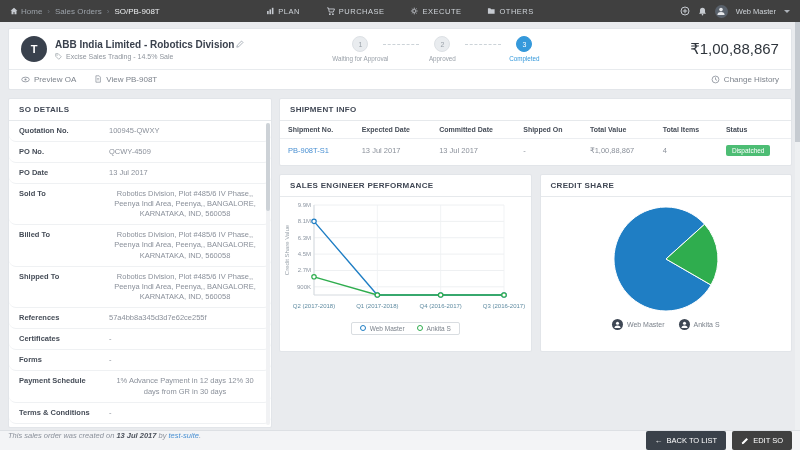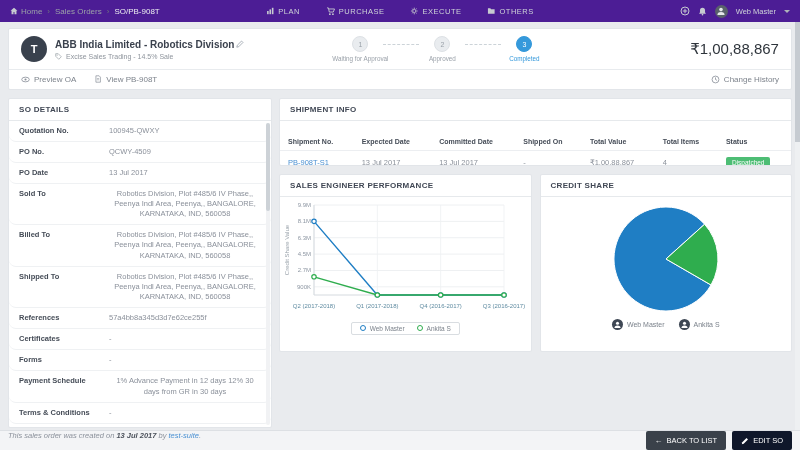--- a/index.html
+++ b/index.html
@@ -1,20 +1,20 @@
 <!DOCTYPE html>
 <html><head>
 <meta charset="utf-8">
 <style>
   *{margin:0;padding:0;box-sizing:border-box;}
   html,body{width:800px;height:450px;overflow:hidden;}
   body{font-family:"Liberation Sans","DejaVu Sans",sans-serif;background:#e9ebee;color:#3e4653;position:relative;}
 
   
-  .navbar{height:22px;background:#4c1d95;display:flex;align-items:center;padding:0 10px;position:relative;z-index:5;}
+  .navbar{height:22px;background:#404040;display:flex;align-items:center;padding:0 10px;position:relative;z-index:5;}
   .crumb{display:flex;align-items:center;gap:5px;font-size:8px;color:#9ba1a8;}
   .crumb .link{cursor:pointer;display:flex;align-items:center;gap:3px;}
   .crumb .sep::before{content:"›";color:#6d737b;}
   .crumb .current{color:#eceef0;}
   .nav-menu{position:absolute;left:50%;transform:translateX(-50%);display:flex;gap:26px;align-items:center;height:100%;}
   .nav-item{display:flex;gap:4px;align-items:center;color:#ced3d8;font-size:7.5px;letter-spacing:.5px;cursor:pointer;}
   .nav-right{margin-left:auto;display:flex;align-items:center;gap:8px;}
   .avatar-sm{width:13px;height:13px;border-radius:50%;background:#59616b;display:flex;align-items:center;justify-content:center;overflow:hidden;}
   .user-name{font-size:7.5px;color:#ced3d8;}
   .caret{width:0;height:0;border-left:3px solid transparent;border-right:3px solid transparent;border-top:3.5px solid #aeb3ba;}
@@ -46,21 +46,21 @@
   .card-title{padding:6px 10px;font-size:8px;font-weight:bold;color:#414855;letter-spacing:.3px;border-bottom:1px solid #e6e9ec;}
   .so-card{width:264px;flex-shrink:0;height:330px;overflow:hidden;position:relative;}
   .so-row{display:flex;gap:6px;padding:5px 10px;border-bottom:1px solid #eff1f3;border-radius:7px;}
   .so-label{width:84px;flex-shrink:0;font-size:7.5px;font-weight:bold;color:#454c57;line-height:1.35;}
   .so-value{font-size:7.5px;color:#8b919b;line-height:1.35;word-break:break-word;text-align:center;}
   .vscroll{position:absolute;right:1px;top:24px;bottom:2px;width:4px;border-radius:2px;background:#f1f2f4;}
   .vscroll .thumb{width:4px;height:88px;border-radius:2px;background:#cdd2d7;}
 
   .right-col{flex:1;display:flex;flex-direction:column;min-width:0;}
   .shipment-card{height:68px;overflow:hidden;}
-  table{width:100%;border-collapse:collapse;margin-top:12px;}
+  table{width:100%;border-collapse:collapse;}
   th{font-size:7px;font-weight:bold;color:#454c57;text-align:left;padding:5px 8px;border-bottom:1px solid #eceef1;white-space:nowrap;}
   td{font-size:7.5px;color:#8b919b;padding:6px 8px;white-space:nowrap;}
   .cell-link{color:#4a90d2;cursor:pointer;}
   .badge{display:inline-block;color:#fff;font-size:6.5px;padding:2px 6px;border-radius:2px;}
 
   .charts-row{display:flex;gap:8px;margin-top:8px;}
   .chart-card{flex:1;height:178px;overflow:hidden;}
   .pie-wrap{display:flex;justify-content:center;padding-top:6px;}
   .pie-legend{display:flex;justify-content:center;gap:14px;margin-top:4px;}
   .pleg-item{display:flex;align-items:center;gap:4px;font-size:7px;color:#7b828b;cursor:pointer;}
@@ -72,21 +72,21 @@
   .lleg-dot{width:6px;height:6px;border-radius:50%;background:#fff;border:1.5px solid #000;}
 
   
   .footer{position:absolute;left:0;bottom:0;width:800px;height:20px;background:#f3f4f6;border-top:1px solid #dde0e4;display:flex;padding:0 8px;z-index:6;}
   .note{font-size:7.5px;font-style:italic;color:#8b919b;}
   .note b{color:#4c525c;}
   .note .author{color:#4a90d2;font-style:italic;}
   .fbtns{margin-left:auto;display:flex;gap:6px;}
   .btn{display:flex;align-items:center;gap:4px;border:none;border-radius:2px;color:#fff;font-size:7.5px;font-family:"Liberation Sans","DejaVu Sans",sans-serif;padding:3px 9px;cursor:pointer;}
   .btn.dark{background:#3a414a;}
-  .btn.blue{background:#0f172a;}
+  .btn.blue{background:#404040;}
   .bicon{font-size:8px;line-height:1;}
 
   .page-scrollbar{position:absolute;right:0;top:22px;bottom:20px;width:5px;background:#eef0f2;}
   .page-scrollbar .thumb{width:5px;height:120px;background:#c6cbd1;}
 </style>
 </head>
 <body>
 
 <nav class="navbar">
   <div class="crumb">

